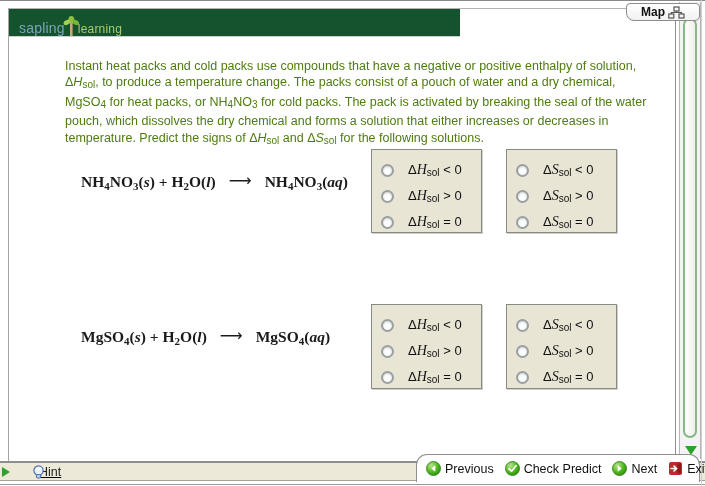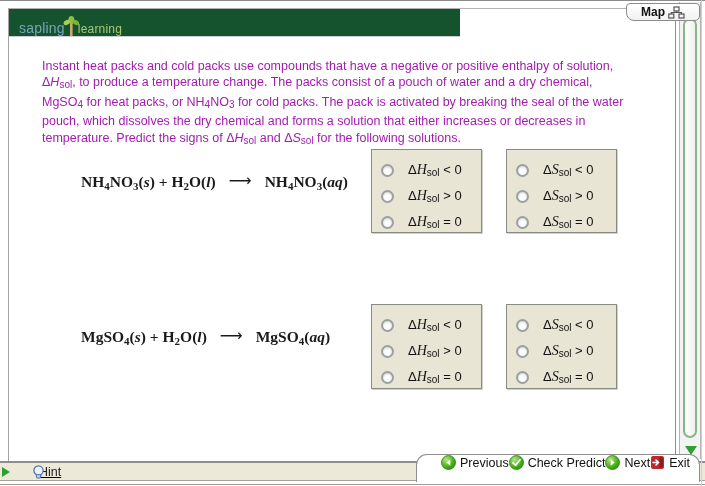--- a/index.html
+++ b/index.html
@@ -31,21 +31,21 @@
 
   
   .scrollbar { position:absolute; left:679px; top:2px; width:22px; height:457px; background:#f3f3f3;
                border-left:1px solid #b5b5b5; border-right:1px solid #b5b5b5; }
   .sb-up   { position:absolute; left:5px; top:3px;  width:0; height:0; border-left:6px solid transparent; border-right:6px solid transparent; border-bottom:9px solid #2da12d; }
   .sb-down { position:absolute; left:5px; top:444px; width:0; height:0; border-left:6px solid transparent; border-right:6px solid transparent; border-top:9px solid #2da12d; }
   .sb-thumb { position:absolute; left:3px; top:16px; width:14px; height:420px; background:linear-gradient(90deg,#ffffff,#f0efec);
               border:2px solid #86b786; border-radius:8px; }
 
   
-  .intro { position:absolute; left:33px; top:49px; width:594px; font-size:12.5px; line-height:16.4px; color:#a21caf; }
+  .intro { position:absolute; left:56px; top:49px; width:594px; font-size:12.5px; line-height:16.4px; color:#4d7c0f; }
 
   
   .eq { position:absolute; left:72px; font-family:"Liberation Serif", serif; font-weight:bold;
         font-size:15.5px; color:#1a1a1a; white-space:nowrap; }
   .eq-1 { top:162px; }
   .eq-2 { top:317px; }
   .eq .seg-sub { font-size:11px; vertical-align:-3px; }
   .eq .seg-i { font-style:italic; }
   .eq .seg-arrow { font-family:"DejaVu Sans", sans-serif; font-weight:normal; font-size:16px; margin:0 13px; vertical-align:1px; }
 
@@ -66,21 +66,21 @@
   
   .foot-line  { position:absolute; left:0; top:461px; width:705px; height:2px; background:#8e8e8e; }
   .foot-bar   { position:absolute; left:0; top:463px; width:705px; height:18px; background:#ece9d8; border-bottom:1px solid #a5a194; }
   .hint-btn { position:absolute; left:2px; top:464px; height:16px; display:flex; align-items:center; gap:5px; cursor:pointer;text-decoration:underline; }
   .hint-arrow { width:0; height:0; border-top:5px solid transparent; border-bottom:5px solid transparent; border-left:8px solid #2da12d; }
   .hint-label { font-size:12.5px; color:#222; margin-left:24px; }
   .hint-bulb { position:absolute; left:30px; top:1px; }
 
   .nav-tab { position:absolute; left:416px; top:454px; width:284px; height:28px; background:#ffffff;
              border:1px solid #8e8e8e; border-bottom:none; border-radius:11px 11px 0 0;
-             display:flex; align-items:flex-start; padding-left:24px; gap:0; z-index:4; }
+             display:flex; align-items:center; padding-left:9px; gap:11px; z-index:4; }
   .nav-btn { display:flex; align-items:center; gap:4px; font-size:12.5px; color:#111; cursor:pointer; white-space:nowrap; }
 
   .seg-sub { font-size:10px; vertical-align:-2px; }
   .seg-i { font-style:italic; }
 </style>
 </head>
 <body>
 
 <div id="stage">
 

